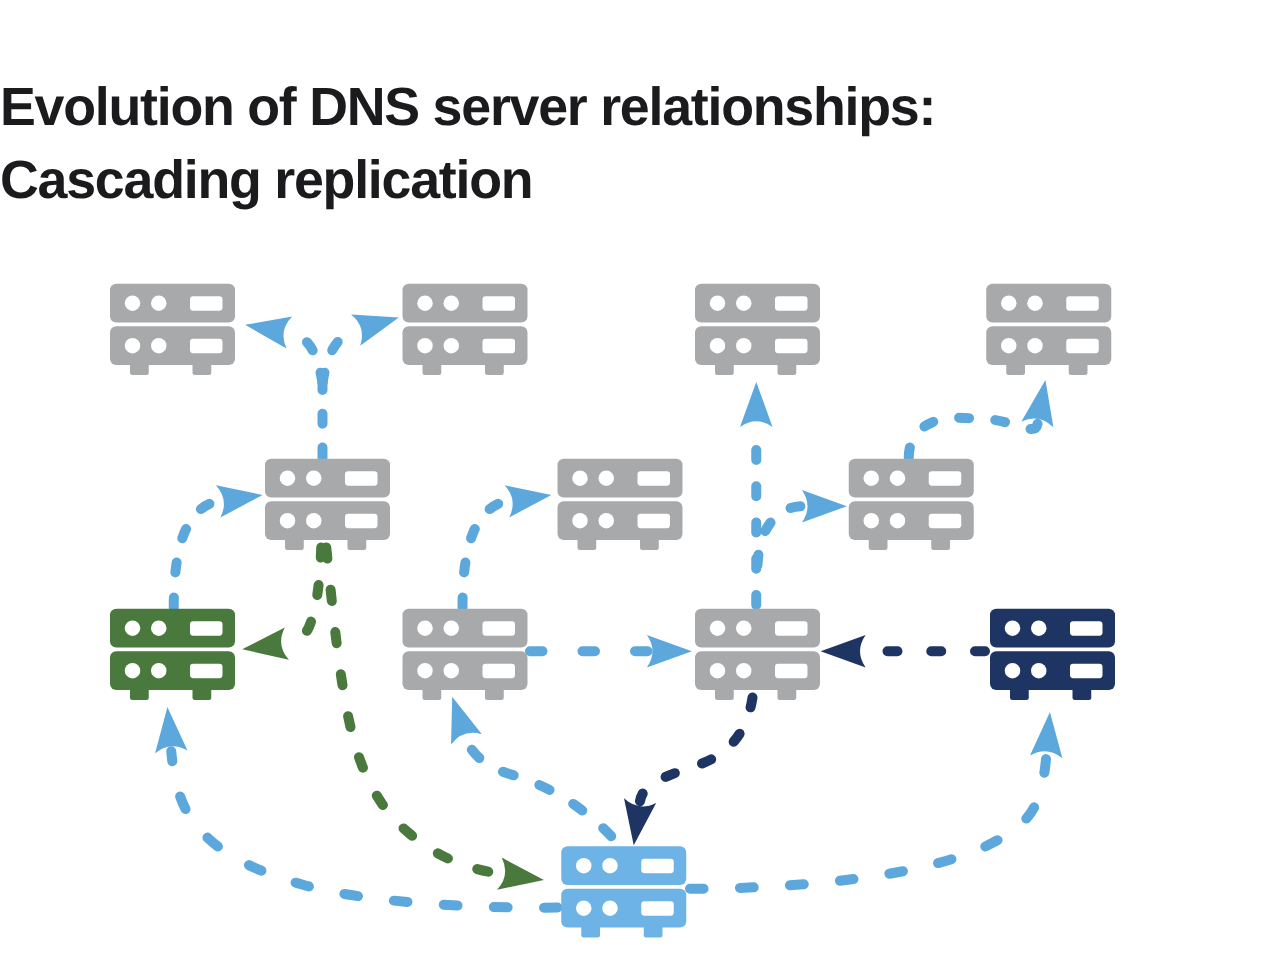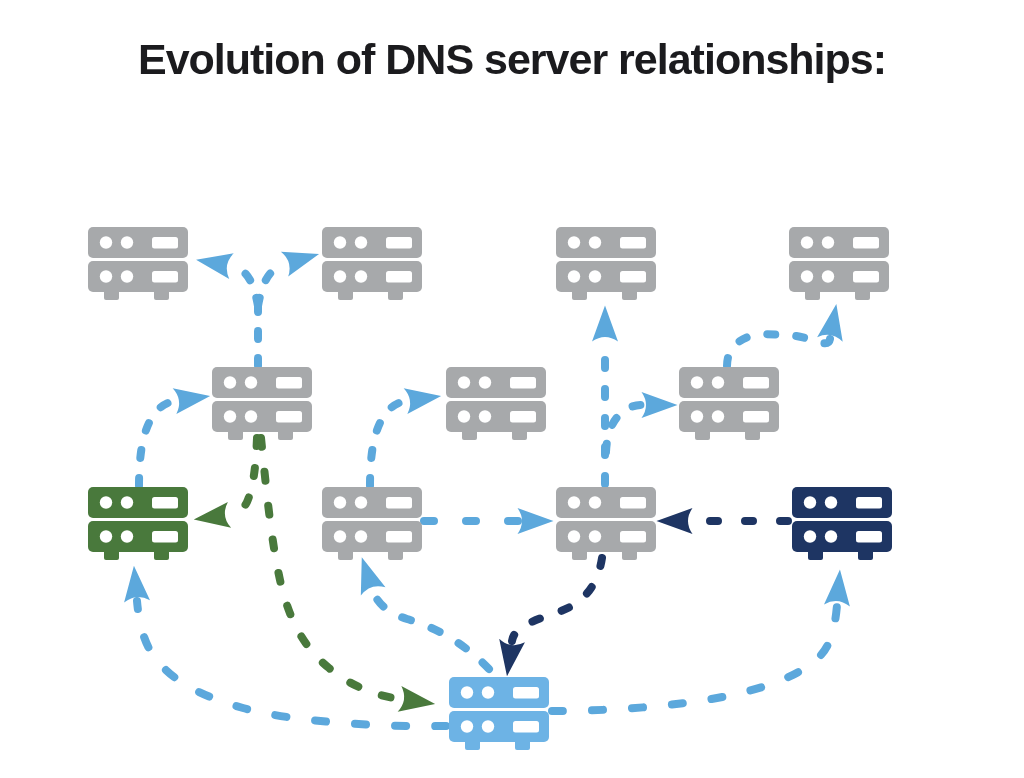--- a/index.html
+++ b/index.html
@@ -12,44 +12,44 @@
     font-family: "Liberation Sans", "DejaVu Sans", sans-serif;
   }
   .page {
     position: relative;
     width: 1024px;
     height: 778px;
     background: #ffffff;
   }
   .title-block {
     position: absolute;
-    top: 30px;
+    top: 57px;
     left: 0;
     width: 1024px;
-    text-align: center;
     color: #1b1b1e;
     font-weight: 700;
     font-size: 43px;
     line-height: 58px;
     letter-spacing: -1px;
   }
   .diagram-svg {
     position: absolute;
     left: 0;
     top: 0;
     width: 1024px;
     height: 778px;
   }
 </style>
 </head>
 <body>
 
 <div class="page">
   <div class="title-block">
     <div>Evolution of DNS server relationships:</div>
+    <div>Cascading replication</div>
   </div>
   <svg id="diagram" class="diagram-svg" viewBox="0 0 1024 778" xmlns="http://www.w3.org/2000/svg">
       <defs>
         <marker id="arrow-blue" viewBox="0 0 38 30" refX="1.5" refY="15" markerWidth="38" markerHeight="30" markerUnits="userSpaceOnUse" orient="auto">
           <path d="M1,2 L37,15 L1,28 Q10,15 1,2 Z" fill="#5ca8dc"></path>
         </marker>
         <marker id="arrow-green" viewBox="0 0 38 30" refX="1.5" refY="15" markerWidth="38" markerHeight="30" markerUnits="userSpaceOnUse" orient="auto">
           <path d="M1,2 L37,15 L1,28 Q10,15 1,2 Z" fill="#49793c"></path>
         </marker>
         <marker id="arrow-navy" viewBox="0 0 38 30" refX="1.5" refY="15" markerWidth="38" markerHeight="30" markerUnits="userSpaceOnUse" orient="auto">

